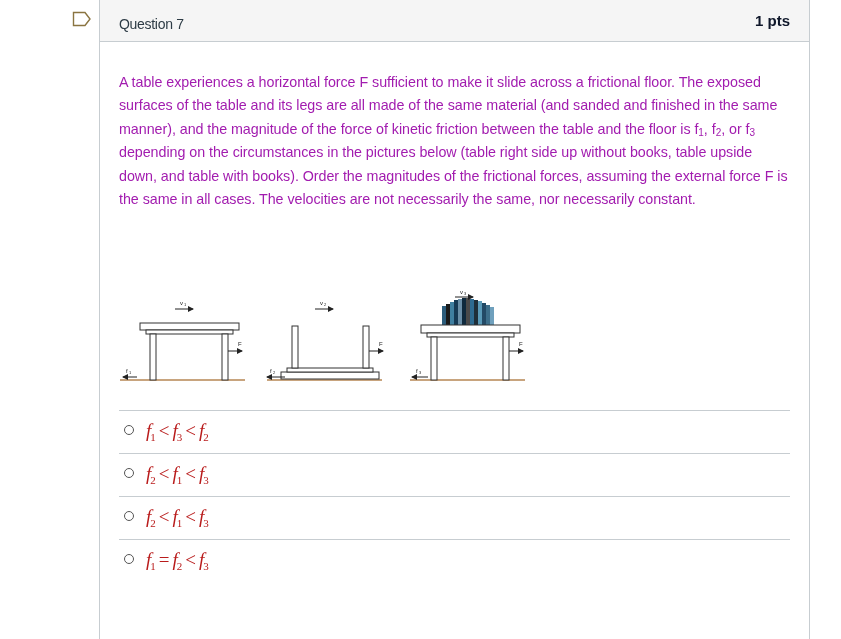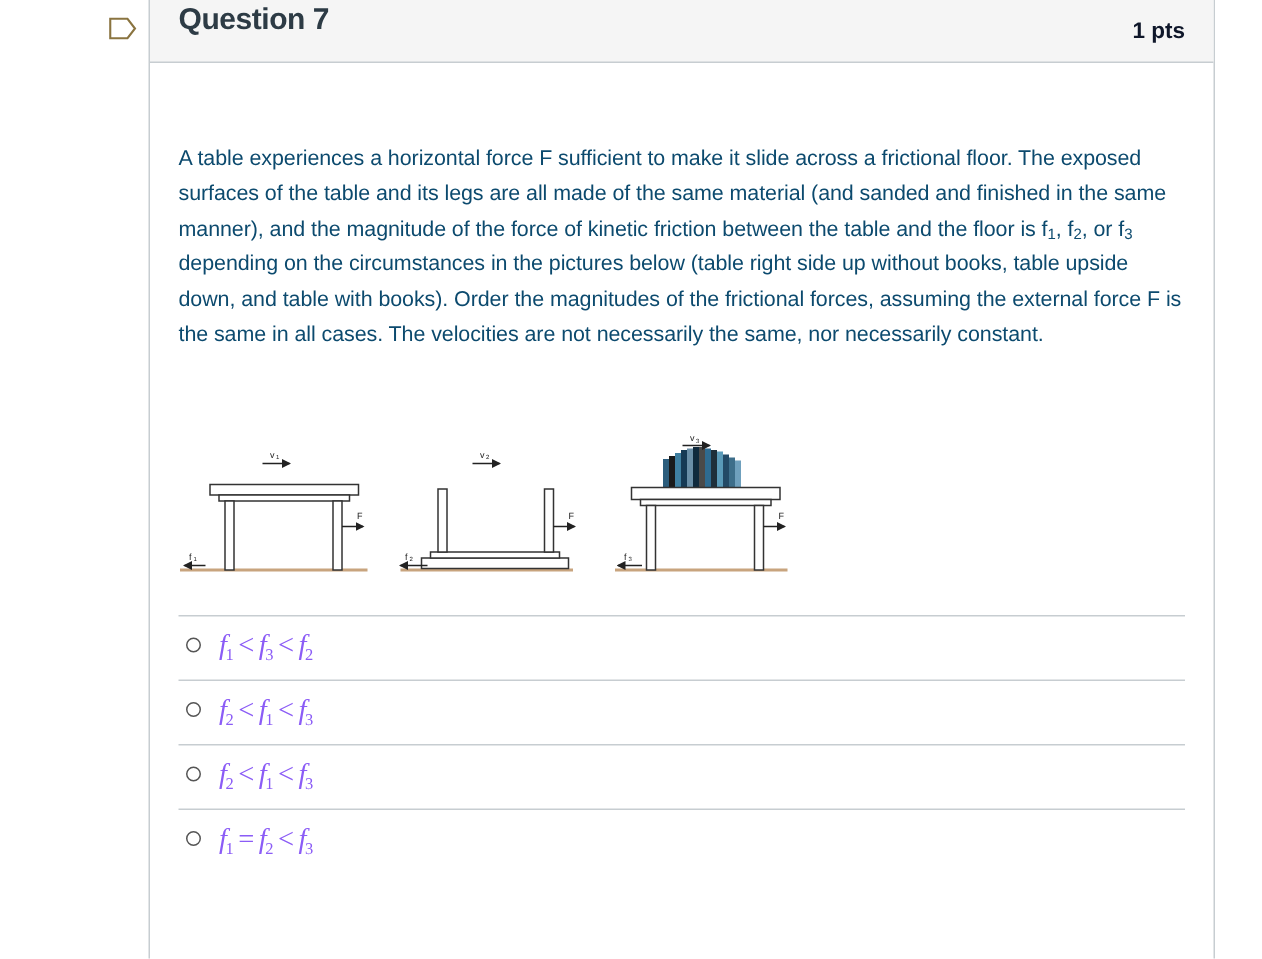--- a/index.html
+++ b/index.html
@@ -1,28 +1,28 @@
 <!DOCTYPE html>
 <html><head>
   <meta charset="utf-8">
   <style>
     html, body { margin: 0; padding: 0; background: #ffffff; }
     body { width: 841px; height: 639px; position: relative; overflow: hidden; font-family: "Liberation Sans", sans-serif; color: #2d3b45; }
     .flag { position: absolute; left: 72px; top: 11px; width: 20px; height: 16px; }
     .card { position: absolute; left: 99px; top: 0; width: 709px; height: 660px; border-left: 1px solid #c7cdd1; border-right: 1px solid #c7cdd1; background: #fff; }
     .header { height: 41px; background: #f5f5f5; border-bottom: 1px solid #c7cdd1; position: relative; }
-    .q-title { position: absolute; left: 19px; top: 2px; font-size: 20px; font-weight: bold; color: #2d3b45; letter-spacing: -0.3px; }
+    .q-title { position: absolute; left: 19px; top: 16px; font-size: 14px; font-weight: normal; color: #2d3b45; letter-spacing: -0.3px; }
     .q-pts { position: absolute; right: 19px; top: 12px; font-size: 15px; font-weight: bold; color: #0f172a; }
-    .body-text { position: absolute; left: 19px; top: 71px; width: 672px; font-size: 14.3px; line-height: 23.4px; color: #0c4a6e; letter-spacing: -0.05px; margin-top: 24px; }
+    .body-text { position: absolute; left: 19px; top: 71px; width: 672px; font-size: 14.3px; line-height: 23.4px; color: #a21caf; letter-spacing: -0.05px; }
     .body-text sub { font-size: 10px; vertical-align: -2px; line-height: 0; }
     .figure { position: absolute; left: 20px; top: 283px; width: 430px; height: 105px; }
     .answers { position: absolute; left: 19px; top: 410px; width: 671px; }
     .answer { height: 42px; border-top: 1px solid #c7cdd1; position: relative; }
     .answer .radio { position: absolute; left: 5px; top: 14px; width: 10px; height: 10px; border: 1.4px solid #555; border-radius: 50%; box-sizing: border-box; background: #fff; }
-    .answer .formula { position: absolute; left: 27px; top: 9px; font-family: "Liberation Serif", serif; font-size: 19px; font-style: italic; color: #8b5cf6; white-space: nowrap; }
+    .answer .formula { position: absolute; left: 27px; top: 9px; font-family: "Liberation Serif", serif; font-size: 19px; font-style: italic; color: #b91c1c; white-space: nowrap; }
     .answer .formula sub { font-size: 11px; font-style: normal; vertical-align: -4px; line-height: 0; margin-left: -1px; }
     .answer .formula .op { font-style: normal; margin: 0 3px; }
   </style>
 </head>
 <body>
 
 <svg class="flag" viewBox="0 0 20 16">
   <path d="M1.5 1.5 H13 L18 8 L13 14.5 H1.5 Z" fill="none" stroke="#8a7440" stroke-width="1.4"></path>
 </svg>
 

